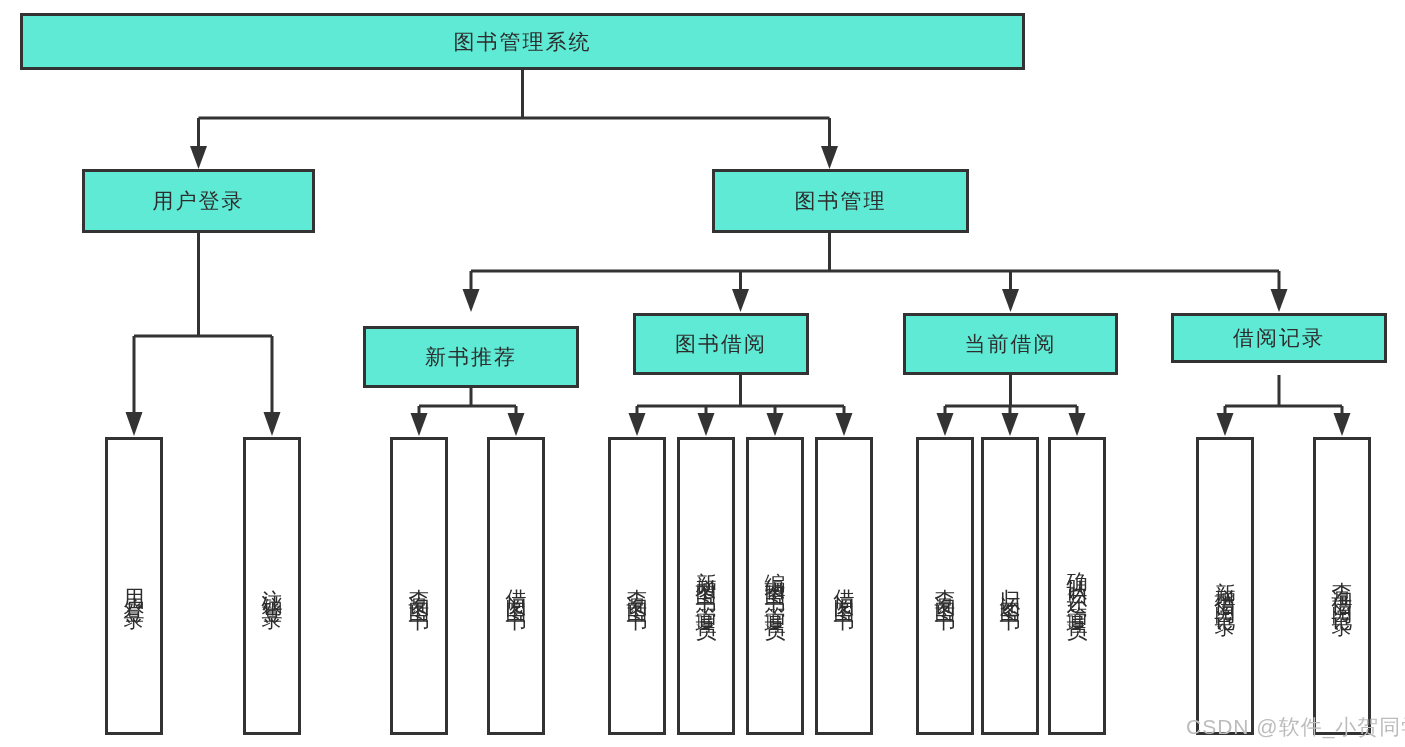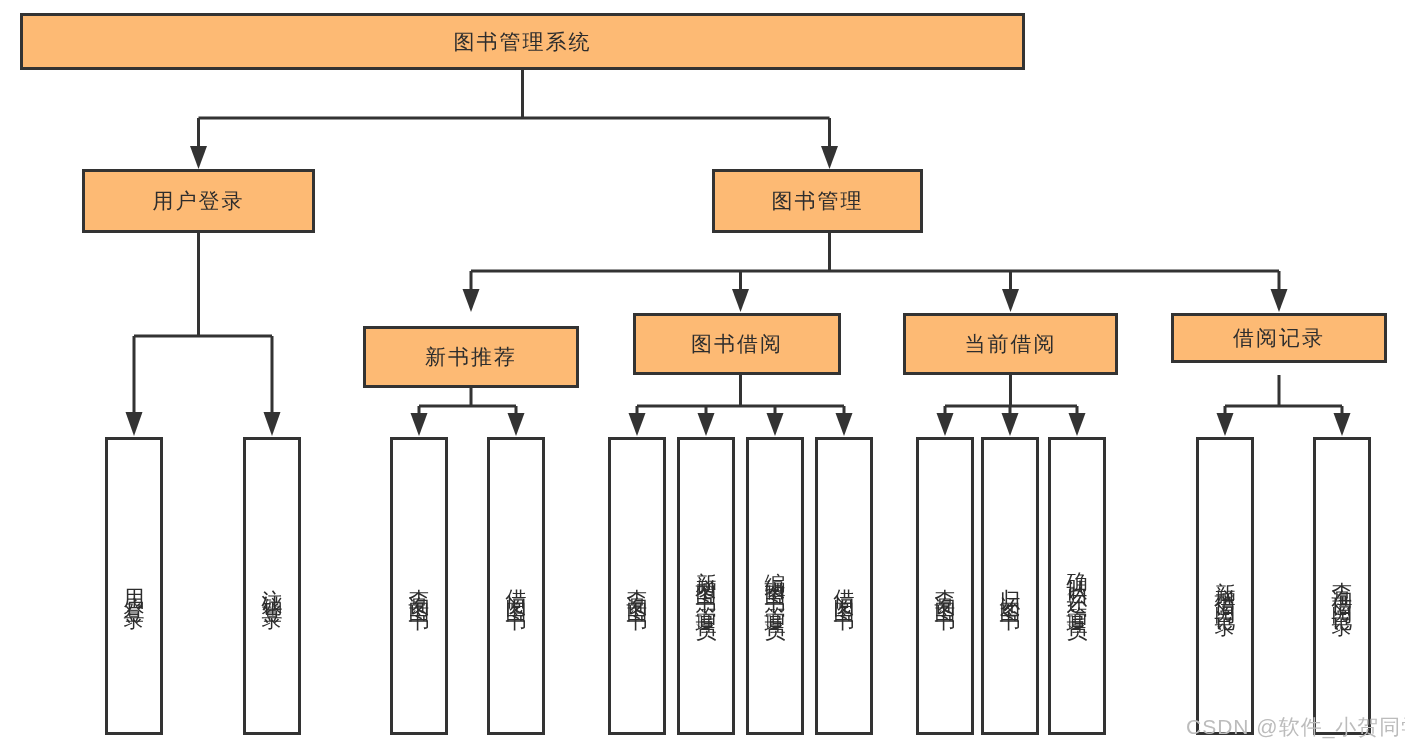--- a/index.html
+++ b/index.html
@@ -19,21 +19,21 @@
   .connectors {
     position: absolute;
     left: 0;
     top: 0;
     z-index: 0;
   }
   .node {
     position: absolute;
     box-sizing: border-box;
     border: 3px solid #333333;
-    background: #fdba74;
+    background: #5eead4;
     display: flex;
     align-items: center;
     justify-content: center;
     font-size: 21px;
     letter-spacing: 2px;
     z-index: 1;
     white-space: nowrap;
   }
   .leaf {
     position: absolute;
@@ -58,23 +58,23 @@
     top: 713px;
     font-size: 21px;
     color: #bcbcbc;
     z-index: 2;
     white-space: nowrap;
     letter-spacing: 1px;
   }
   
   #root-box   { left: 20px;   top: 13px;  width: 1005px; height: 57px; }
   #n2-login   { left: 82px;   top: 169px; width: 233px;  height: 64px; }
-  #n2-bookmgr { left: 712px;  top: 169px; width: 211px;  height: 64px; font-family: Liberation Serif, serif; }
+  #n2-bookmgr { left: 712px;  top: 169px; width: 257px;  height: 64px; font-family: Liberation Serif, serif; }
   #n3-newbook { left: 363px;  top: 326px; width: 216px;  height: 62px; }
-  #n3-borrow  { left: 633px;  top: 313px; width: 208px;  height: 62px; }
+  #n3-borrow  { left: 633px;  top: 313px; width: 176px;  height: 62px; }
   #n3-current { left: 903px;  top: 313px; width: 215px;  height: 62px; }
   #n3-record  { left: 1171px; top: 313px; width: 216px;  height: 50px; }
   #lf-1  { left: 105px; }
   #lf-2  { left: 243px; }
   #lf-3  { left: 390px; }
   #lf-4  { left: 487px; }
   #lf-5  { left: 608px; }
   #lf-6  { left: 677px; }
   #lf-7  { left: 746px; }
   #lf-8  { left: 815px; }

